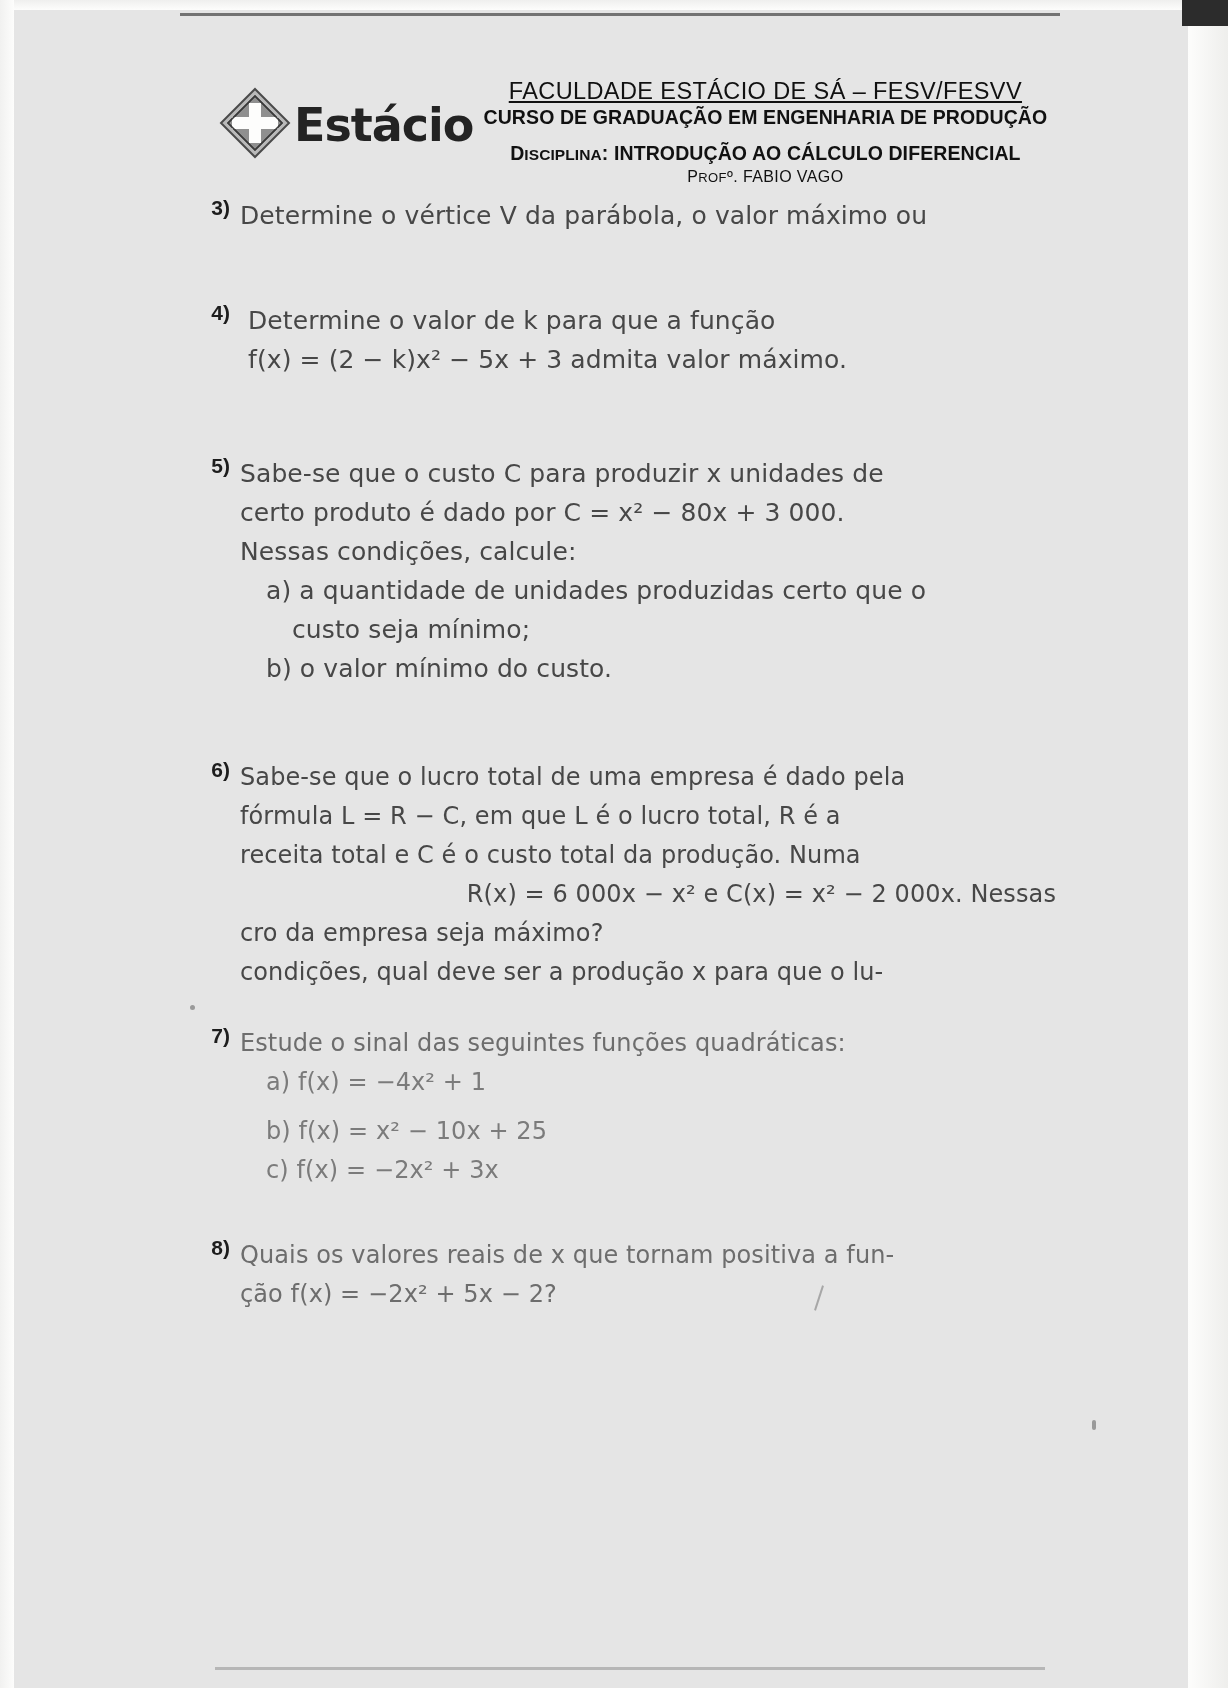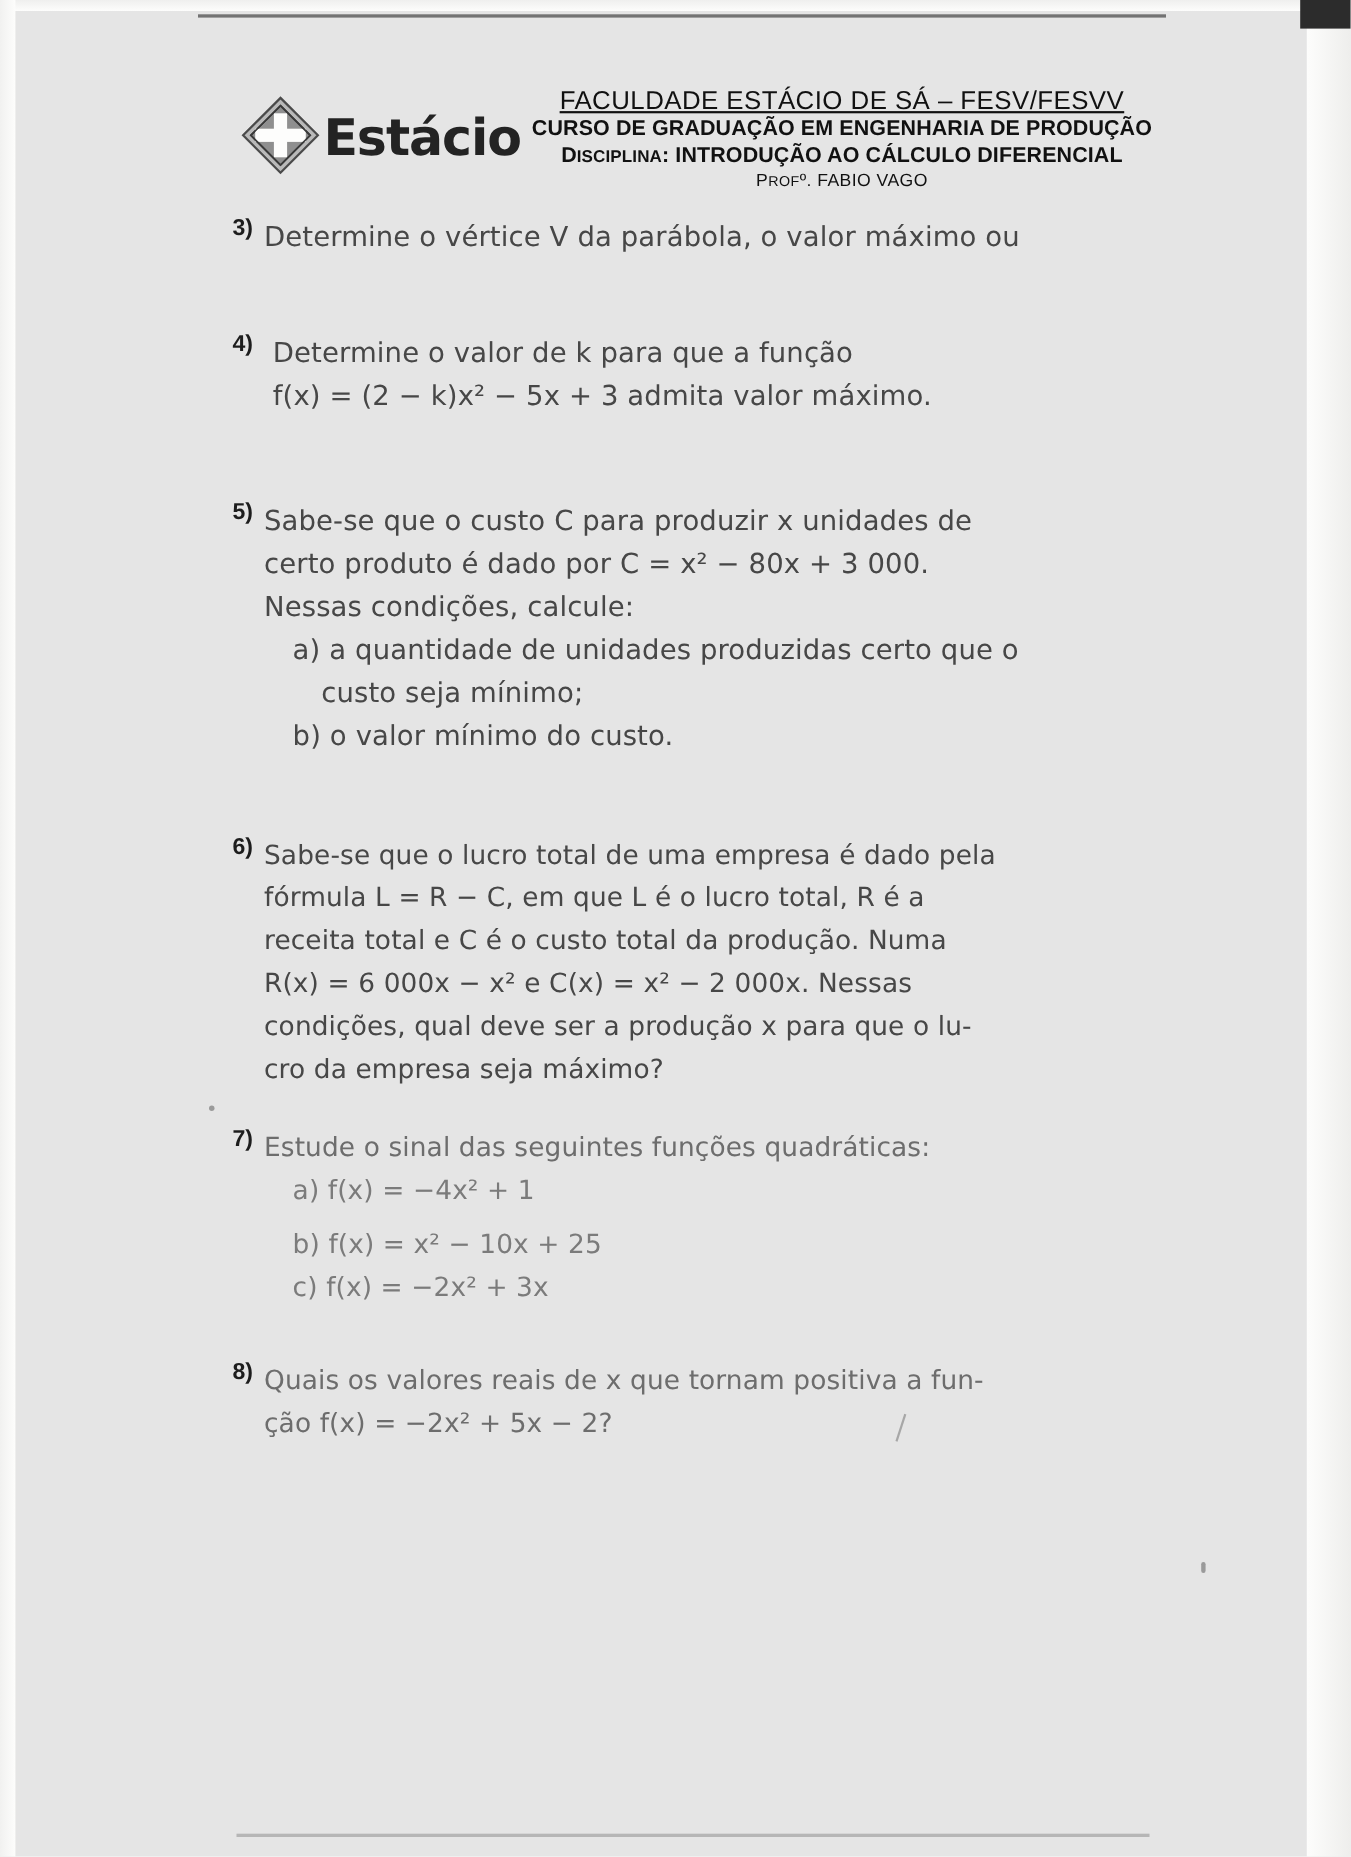--- a/index.html
+++ b/index.html
@@ -110,21 +110,21 @@
     letter-spacing: .1px;
     white-space: nowrap;
     margin-top: 1px;
   }
   .hdr-line3 {
     font-family: "Liberation Sans", sans-serif;
     font-weight: bold;
     font-size: 19.5px;
     letter-spacing: .1px;
     white-space: nowrap;
-    margin-top: 1px;
+    margin-top: 13px;
   }
   .hdr-line3 .smallcap { font-size: 15.5px; }
   .hdr-line4 {
     font-family: "Liberation Sans", sans-serif;
     font-size: 16px;
     letter-spacing: .4px;
     margin-top: 3px;
   }
   .hdr-line4 .smallcap { font-size: 13px; }
 
@@ -255,23 +255,23 @@
         <div class="line sub">b) o valor mínimo do custo.</div>
       </div>
     </div>
 
     <div class="q" style="margin-top:70px;">
       <div class="q-num">6)</div>
       <div class="q-body">
         <div class="line" style="font-size:24px;">Sabe-se que o lucro total de uma empresa é dado pela</div>
         <div class="line" style="font-size:24px;">fórmula L = R − C, em que L é o lucro total, R é a</div>
         <div class="line" style="font-size:24px;">receita total e C é o custo total da produção. Numa</div>
-        <div class="line" style="font-size:24px;">R(x) = 6 000x − x² e C(x) = x² − 2 000x. Nessas</div>
+        <div class="line" style="font-size:24px;text-align:right;">R(x) = 6 000x − x² e C(x) = x² − 2 000x. Nessas</div>
+        <div class="line" style="font-size:24px;">cro da empresa seja máximo?</div>
         <div class="line" style="font-size:24px;">condições, qual deve ser a produção x para que o lu-</div>
-        <div class="line" style="font-size:24px;">cro da empresa seja máximo?</div>
       </div>
     </div>
 
     <div class="q" style="margin-top:32px;">
       <div class="q-num">7)</div>
       <div class="q-body">
         <div class="line faded" style="font-size:24px;margin-top:16px;">Estude o sinal das seguintes funções quadráticas:</div>
         <div class="line sub faded2" style="font-size:24px;">a) f(x) = −4x² + 1</div>
         <div class="line sub faded2" style="font-size:24px; margin-top:10px;">b) f(x) = x² − 10x + 25</div>
         <div class="line sub faded2" style="font-size:24px;">c) f(x) = −2x² + 3x</div>

